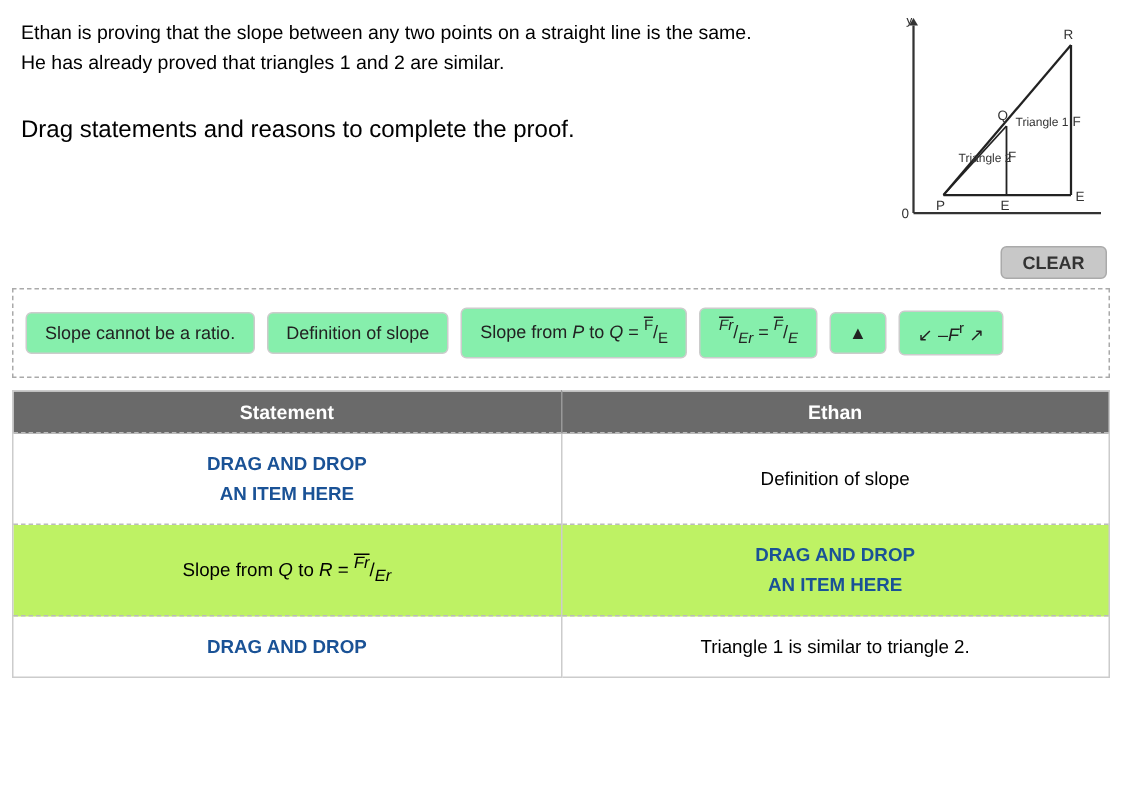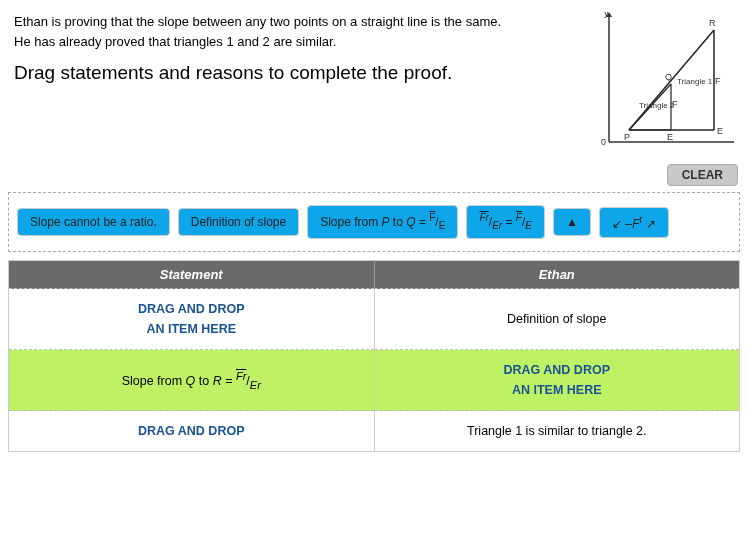--- a/index.html
+++ b/index.html
@@ -20,22 +20,22 @@
     }
     .instructions {
       flex: 1;
     }
     .instructions p {
       font-size: 13px;
       line-height: 1.5;
       color: #000;
     }
     .instructions .drag-text {
-      margin-top: 8px;
-      font-size: 19px;
+      margin-top: 24px;
+      font-size: 16px;
     }
 
     
     .diagram-area {
       width: 155px;
       height: 140px;
       position: relative;
       flex-shrink: 0;
     }
     .diagram-svg {
@@ -71,41 +71,40 @@
       align-items: center;
       gap: 8px;
       background: #fff;
       min-height: 60px;
     }
     .drag-item {
       border: 1.5px solid #ccc;
       border-radius: 4px;
       padding: 6px 12px;
       font-size: 12px;
-      background: #0ea5e9;
+      background: #86efac;
       cursor: grab;
       white-space: nowrap;
       color: #222;
     }
 
     
     .proof-table {
       margin: 8px 8px 0 8px;
       border: 1px solid #ccc;
       border-collapse: collapse;
       width: calc(100% - 16px);
     }
     .proof-table thead tr th {
       background: #6a6a6a;
       color: #fff;
       font-size: 13px;
       font-weight: bold;
       padding: 6px 10px;
       text-align: center;
-      font-style: italic;
     }
     .proof-table thead tr th:first-child {
       border-right: 1px solid #999;
     }
     .proof-table tbody tr {
       border-top: 1px dashed #bbb;
     }
     .proof-table tbody tr td {
       padding: 10px 14px;
       font-size: 12.5px;

